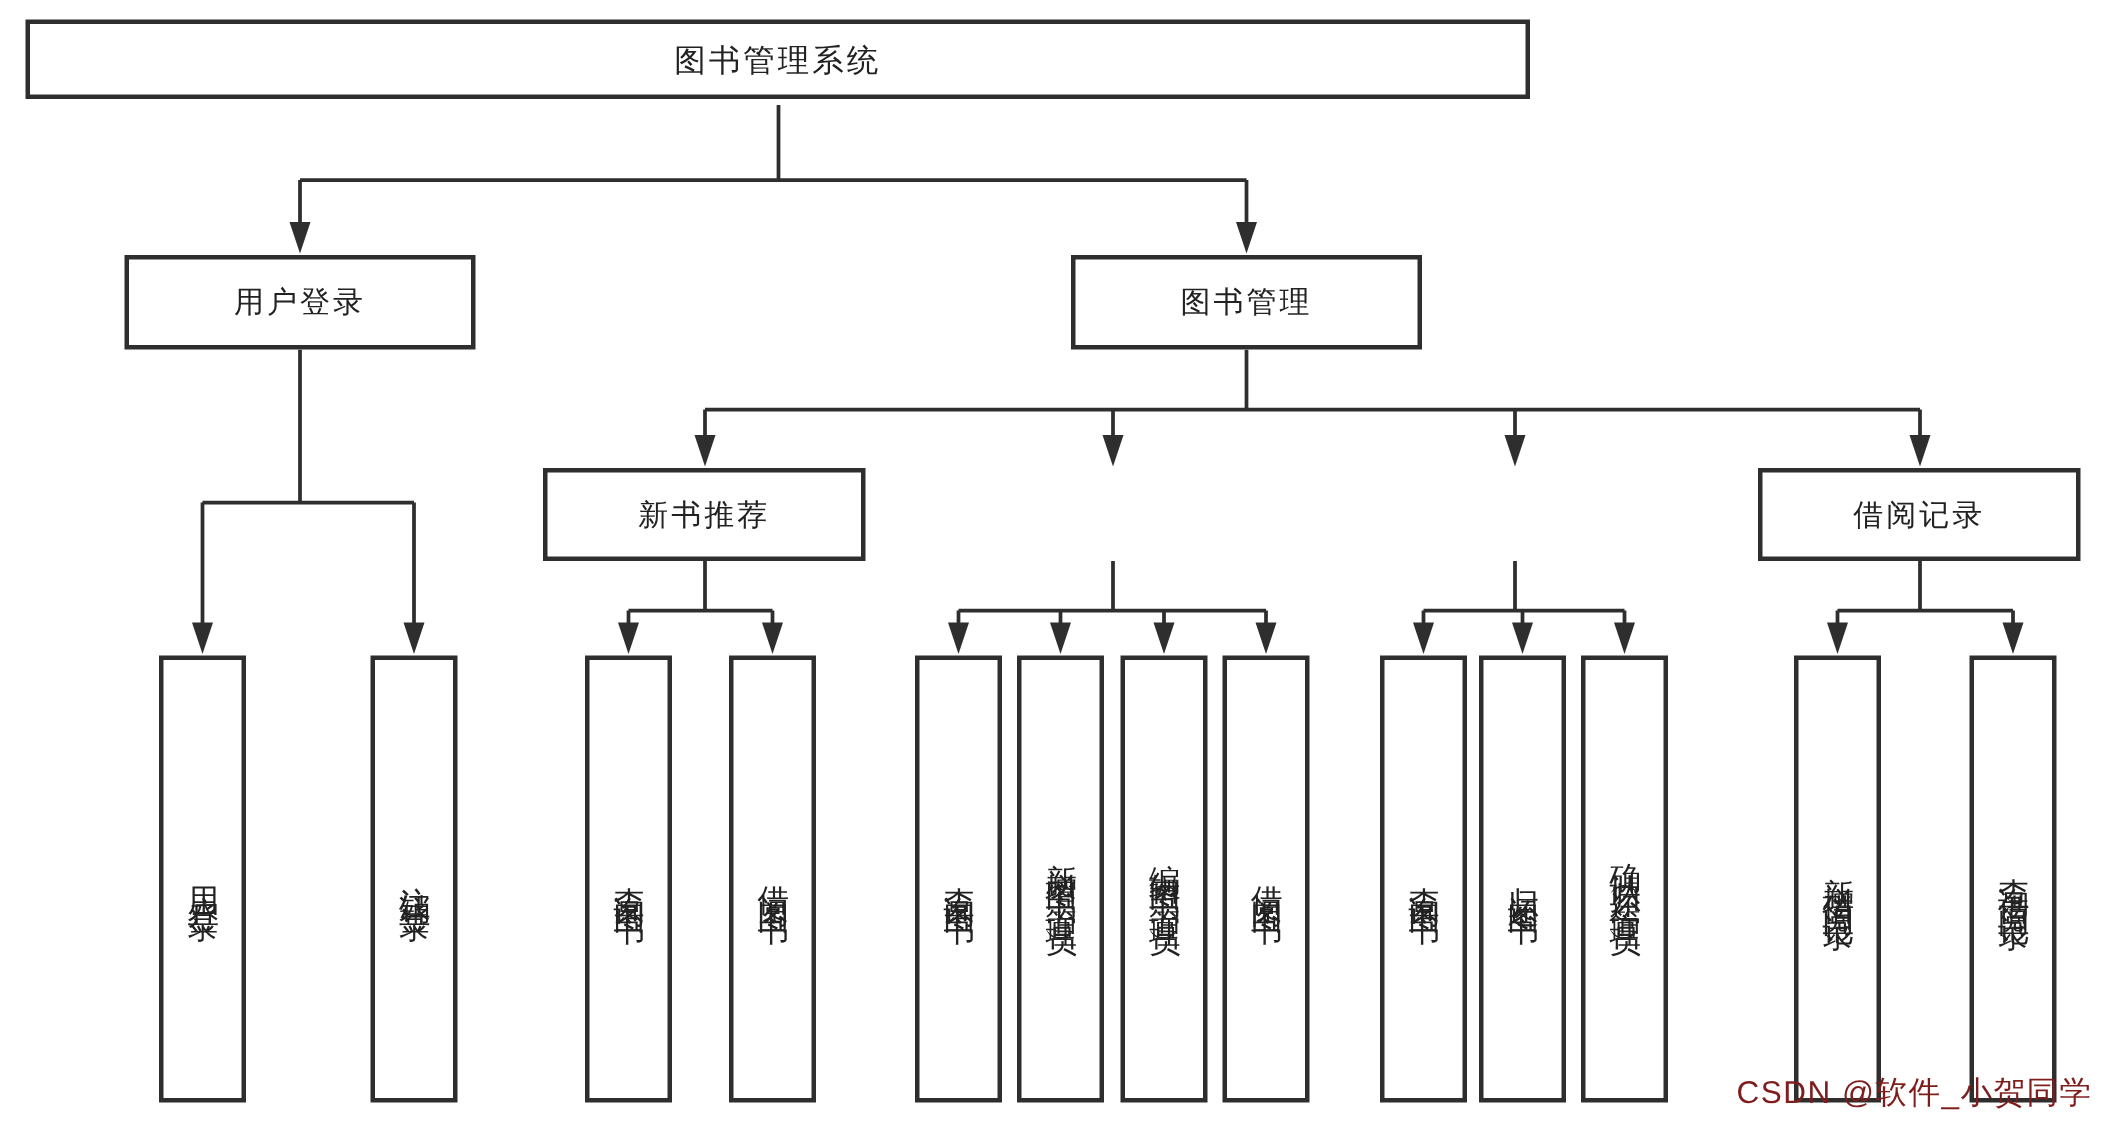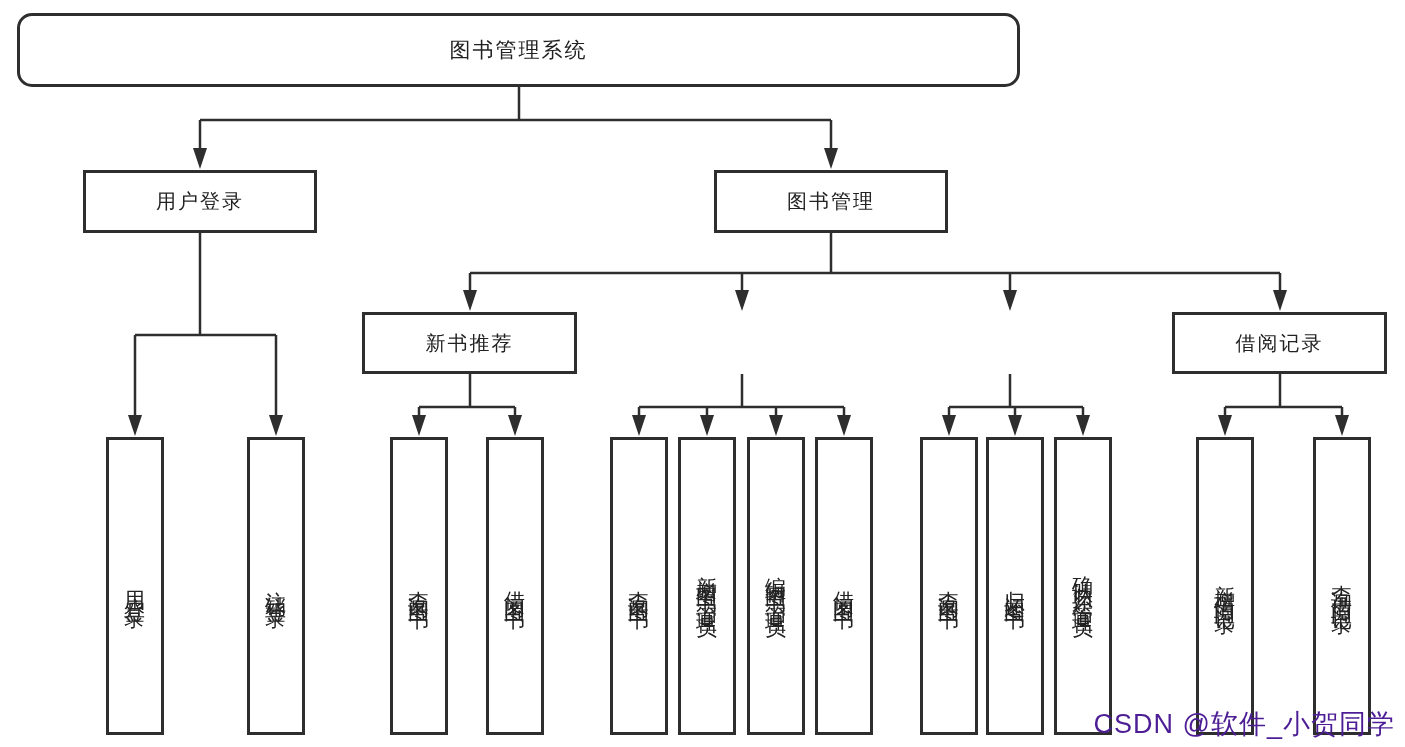--- a/index.html
+++ b/index.html
@@ -13,22 +13,22 @@
     box-sizing:border-box; display:flex; align-items:center; justify-content:center;
     color:#222222; z-index:2;
   }
   .h-node { font-size:20px; letter-spacing:2px; }
   .title-node { font-size:21px; }
   .v-node {
     writing-mode:vertical-rl; font-size:21px; letter-spacing:6px;
     line-height:1; padding:4px 0;
   }
   .watermark {
-    position:absolute; right:10px; bottom:5px; color:#4c1d95;
-    font-size:27px; letter-spacing:1px; z-index:3; white-space:nowrap;
+    position:absolute; right:10px; bottom:5px; color:#7f1d1d;
+    font-size:21px; letter-spacing:1px; z-index:3; white-space:nowrap;
   }
 </style>
 </head>
 <body>
 
 <div class="stage">
 
   <svg id="connectors" width="1405" height="747" viewBox="0 0 1405 747">
       <line x1="519" y1="70" x2="519" y2="120" stroke="#2e2e2e" stroke-width="2.5"></line>
       <line x1="200" y1="120" x2="831" y2="120" stroke="#2e2e2e" stroke-width="2.5"></line>
@@ -77,21 +77,21 @@
       <line x1="1015" y1="407" x2="1015" y2="422" stroke="#2e2e2e" stroke-width="2.5"></line>
       <polygon points="1008,415 1022,415 1015,436" fill="#2e2e2e"></polygon>
       <line x1="1083" y1="407" x2="1083" y2="422" stroke="#2e2e2e" stroke-width="2.5"></line>
       <polygon points="1076,415 1090,415 1083,436" fill="#2e2e2e"></polygon>
       <line x1="1225" y1="407" x2="1225" y2="422" stroke="#2e2e2e" stroke-width="2.5"></line>
       <polygon points="1218,415 1232,415 1225,436" fill="#2e2e2e"></polygon>
       <line x1="1342" y1="407" x2="1342" y2="422" stroke="#2e2e2e" stroke-width="2.5"></line>
       <polygon points="1335,415 1349,415 1342,436" fill="#2e2e2e"></polygon>
     </svg>
 
-  <div class="node h-node title-node" style="left:17px; top:13px; width:1003px; height:74px;border-radius:15px;">图书管理系统</div>
+  <div class="node h-node title-node" style="left:17px; top:13px; width:1003px; height:53px;">图书管理系统</div>
 
   <div class="node h-node" style="left:83px; top:170px; width:234px; height:63px;">用户登录</div>
   <div class="node h-node" style="left:362px; top:312px; width:215px; height:62px;">新书推荐</div>
 
   <div class="node h-node" style="left:714px; top:170px; width:234px; height:63px;">图书管理</div>
   <div class="node h-node" style="left:1172px; top:312px; width:215px; height:62px;">借阅记录</div>
 
   <div class="node v-node" style="left:106px; top:437px; width:58px; height:298px;">用户登录</div>
   <div class="node v-node" style="left:247px; top:437px; width:58px; height:298px;">注销登录</div>
 

